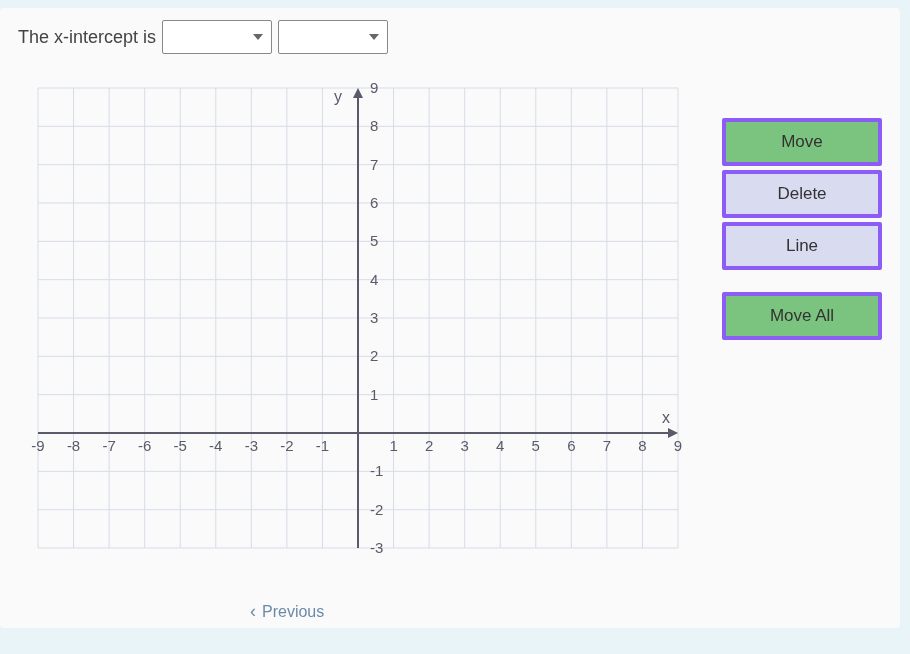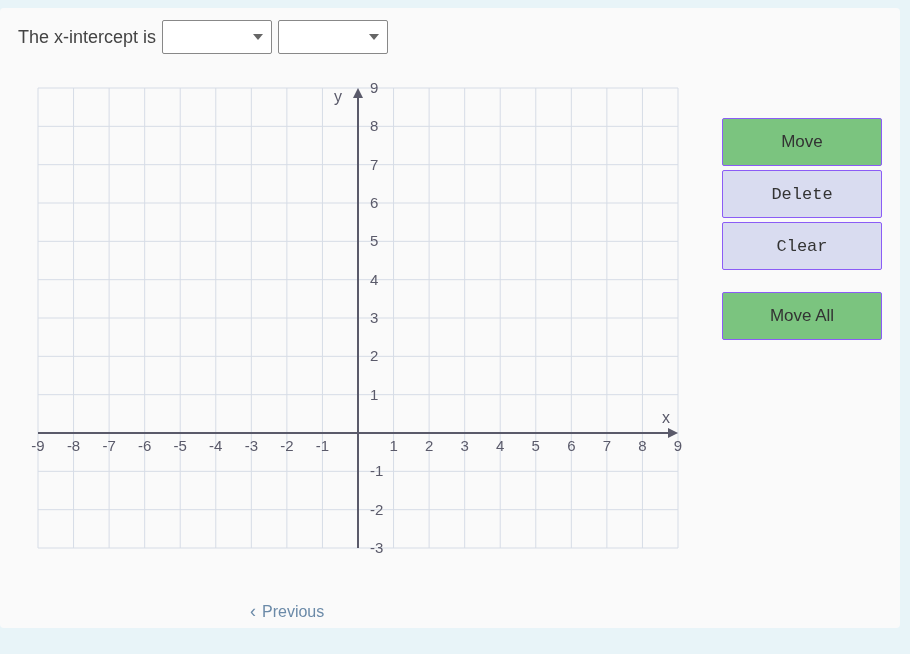--- a/index.html
+++ b/index.html
@@ -67,31 +67,31 @@
     }
     .tools {
       display: flex;
       flex-direction: column;
       gap: 4px;
       width: 160px;
       margin-top: 50px;
     }
     .tool-btn {
       height: 48px;
-      border: 1px solid #8b5cf6;
+      border: 4px solid #8b5cf6;
       font-size: 17px;
       color: #333;
       display: flex;
       align-items: center;
       justify-content: center;
       cursor: pointer;
       border-radius: 2px;
     }
     .tool-green { background: #7bc47f; }
-    .tool-gray  { background: #d9dcf0; font-family: Liberation Mono, monospace; }
+    .tool-gray  { background: #d9dcf0; }
     .tools .spacer { height: 14px; }
     .footer {
       position: absolute;
       bottom: 6px;
       left: 250px;
       display: flex;
       align-items: center;
       gap: 6px;
       color: #6b8aa8;
       font-size: 16px;
@@ -188,21 +188,21 @@
           <text x="352" y="63.33333333333333" text-anchor="start" class="tick-label">8</text>
           <text x="352" y="25" text-anchor="start" class="tick-label">9</text>
           <text x="324" y="34" class="axis-label" text-anchor="end">y</text>
           <text x="652" y="355" class="axis-label" text-anchor="end">x</text>
         </svg>
     </div>
 
     <div class="tools">
       <div class="tool-btn tool-green">Move</div>
       <div class="tool-btn tool-gray">Delete</div>
-      <div class="tool-btn tool-gray">Clear</div>
+      <div class="tool-btn tool-gray">Line</div>
       <div class="spacer"></div>
       <div class="tool-btn tool-green">Move All</div>
     </div>
   </div>
 
   <div class="footer">
     <span class="chev">‹</span>
     <span>Previous</span>
   </div>
 </div>

